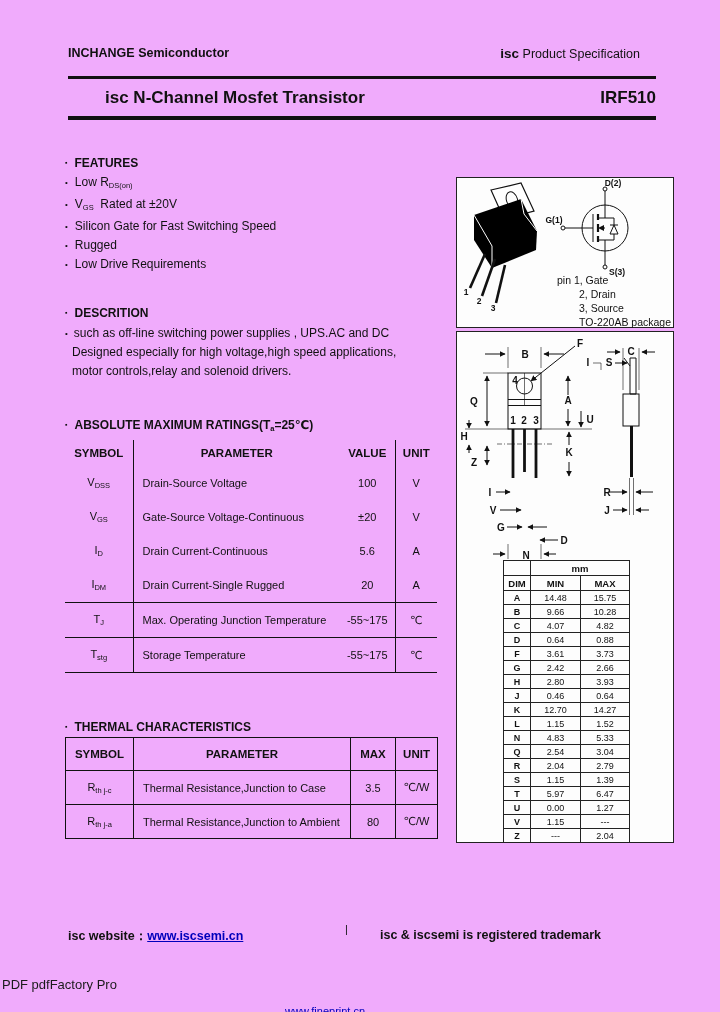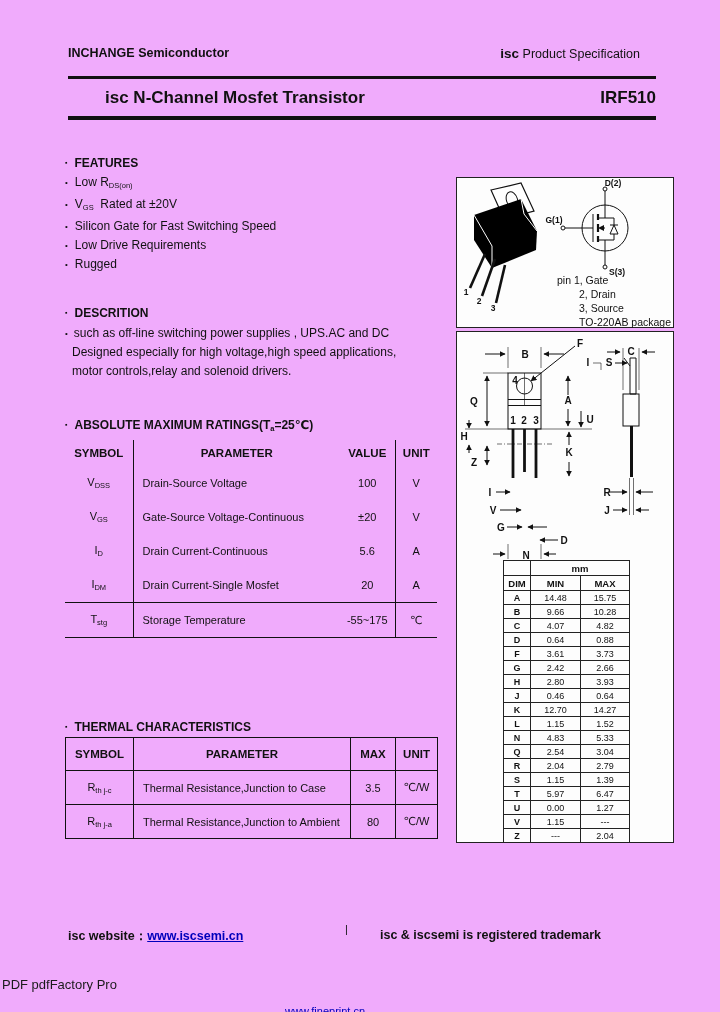--- a/index.html
+++ b/index.html
@@ -73,22 +73,22 @@
   <div class="abs rule1"></div>
   <div class="abs doc-title">isc N-Channel Mosfet Transistor</div>
   <div class="abs part-no">IRF510</div>
   <div class="abs rule2"></div>
 
   <div class="abs sec-head" style="left:65px;top:156px;">FEATURES</div>
   <ul class="abs bullet-list" style="left:65px;top:173px;">
       <li>Low R<sub>DS(on)</sub></li>
       <li>V<sub>GS</sub>  Rated at ±20V</li>
       <li>Silicon Gate for Fast Switching Speed</li>
+      <li>Rugged</li>
       <li>Low Drive Requirements</li>
-      <li>Rugged</li>
     </ul>
 
   <div class="abs sec-head" style="left:65px;top:306px;">DESCRITION</div>
   <div class="abs desc-lines" style="left:65px;top:324px;">
       <div>such as off-line switching power supplies , UPS.AC and DC</div>
       <div>Designed especially for high voltage,high speed applications,</div>
       <div>motor controls,relay and solenoid drivers.</div>
     </div>
 
   <div class="abs sec-head" style="left:65px;top:418px;">ABSOLUTE MAXIMUM RATINGS(T<sub>a</sub>=25℃)</div>
@@ -121,23 +121,29 @@
           <td class="c-unit">V</td>
         </tr>
         <tr>
           <td class="c-sym">I<sub>D</sub></td>
           <td class="c-param">Drain Current-Continuous</td>
           <td class="c-val">5.6</td>
           <td class="c-unit">A</td>
         </tr>
         <tr>
           <td class="c-sym">I<sub>DM</sub></td>
-          <td class="c-param">Drain Current-Single Mosfet</td>
+          <td class="c-param">Drain Current-Single Rugged</td>
           <td class="c-val">20</td>
           <td class="c-unit">A</td>
+        </tr>
+        <tr class="hline">
+          <td class="c-sym">T<sub>J</sub></td>
+          <td class="c-param">Max. Operating Junction Temperature</td>
+          <td class="c-val">-55~175</td>
+          <td class="c-unit">℃</td>
         </tr>
         <tr class="hline last">
           <td class="c-sym">T<sub>stg</sub></td>
           <td class="c-param">Storage Temperature</td>
           <td class="c-val">-55~175</td>
           <td class="c-unit">℃</td>
         </tr>
       </tbody>
   </table>
 

